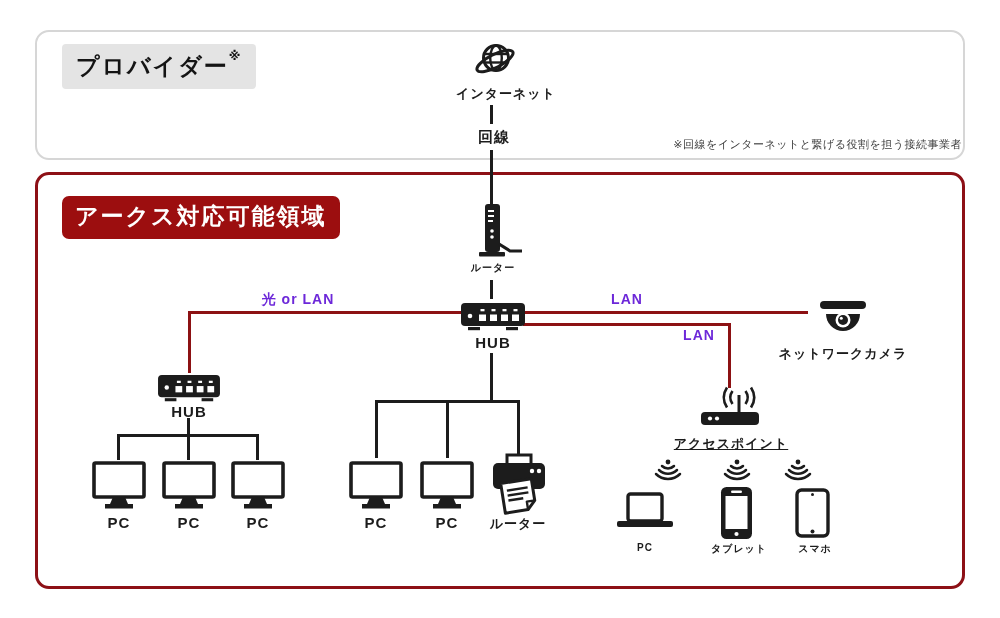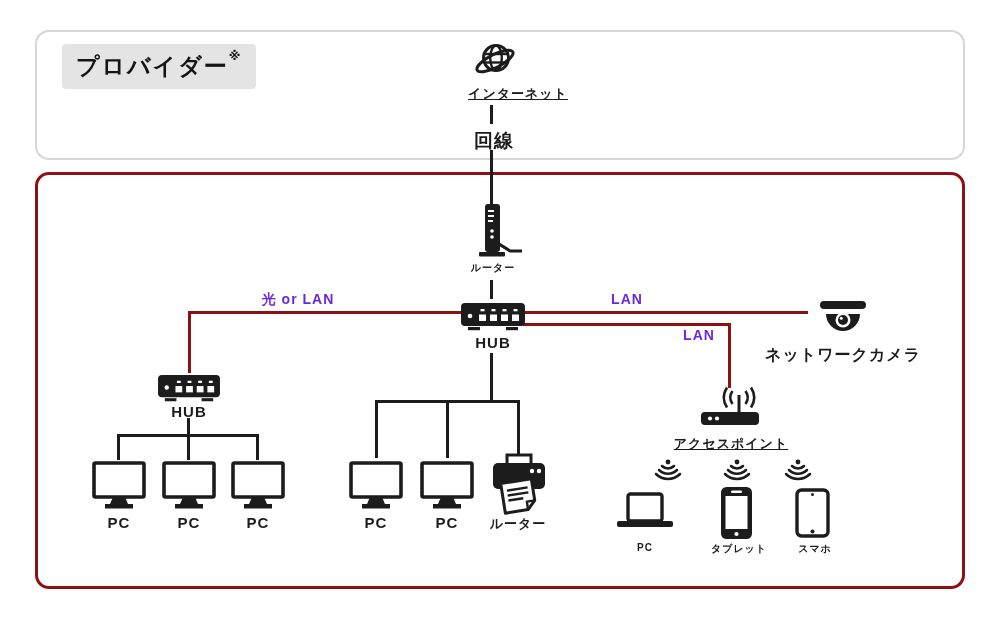--- a/index.html
+++ b/index.html
@@ -37,21 +37,23 @@
 </style>
 </head>
 <body>
 
 <div class="canvas">
 
   <div class="box provider-box"></div>
   <div class="box arcs-box"></div>
 
   <div class="provider-title"><span>プロバイダー</span><sup>※</sup></div>
-
+  <div class="arcs-title">アークス対応可能領域</div>
+
+  <div class="footnote">※回線をインターネットと繋げる役割を担う接続事業者</div>
 
   <div class="ln ln-k" style="left:490px;top:105px;width:3px;height:19px;"></div>
   <div class="ln ln-k" style="left:490px;top:150px;width:3px;height:56px;"></div>
   <div class="ln ln-k" style="left:490px;top:280px;width:3px;height:19px;"></div>
   <div class="ln ln-k" style="left:490px;top:353px;width:3px;height:50px;"></div>
   <div class="ln ln-k" style="left:376px;top:400px;width:144px;height:3px;"></div>
   <div class="ln ln-k" style="left:375px;top:400px;width:3px;height:58px;"></div>
   <div class="ln ln-k" style="left:446px;top:400px;width:3px;height:58px;"></div>
   <div class="ln ln-k" style="left:517px;top:400px;width:3px;height:54px;"></div>
   <div class="ln ln-k" style="left:187px;top:418px;width:3px;height:18px;"></div>
@@ -72,22 +74,22 @@
 
   <div class="icon" style="left:470px;top:36px;">
     <svg width="50" height="48" viewBox="0 0 50 48">
       <circle cx="26" cy="22" r="12.5" fill="none" stroke="currentColor" stroke-width="3"></circle>
       <ellipse cx="26" cy="22" rx="5.8" ry="12.5" fill="none" stroke="currentColor" stroke-width="2.4"></ellipse>
       <line x1="14" y1="18" x2="38" y2="18" stroke="currentColor" stroke-width="2.4"></line>
       <line x1="14" y1="26.5" x2="38" y2="26.5" stroke="currentColor" stroke-width="2.4"></line>
       <ellipse cx="25" cy="25" rx="20" ry="6.5" fill="none" stroke="currentColor" stroke-width="3" transform="rotate(-27 25 25)"></ellipse>
     </svg>
   </div>
-  <div class="lbl lbl-sm" style="left:448px;top:85px;width:140px;text-decoration:underline;">インターネット</div>
-  <div class="lbl lbl-md" style="left:444px;top:128px;width:100px;font-size:19px;">回線</div>
+  <div class="lbl lbl-sm" style="left:436px;top:85px;width:140px;">インターネット</div>
+  <div class="lbl lbl-md" style="left:444px;top:128px;width:100px;font-size:15px;">回線</div>
 
   <div class="icon" style="left:466px;top:203px;">
     <svg width="58" height="58" viewBox="0 0 58 58">
       <rect x="19" y="1" width="15" height="48" rx="3" fill="currentColor"></rect>
       <line x1="22" y1="8" x2="28" y2="8" stroke="#fff" stroke-width="2"></line>
       <line x1="22" y1="13" x2="28" y2="13" stroke="#fff" stroke-width="2"></line>
       <line x1="22" y1="18" x2="27" y2="18" stroke="#fff" stroke-width="2"></line>
       <circle cx="26" cy="28" r="1.8" fill="#fff"></circle>
       <circle cx="26" cy="34" r="1.8" fill="#fff"></circle>
       <rect x="13" y="49" width="26" height="4.5" rx="1" fill="currentColor"></rect>
@@ -192,21 +194,21 @@
 
   <div class="icon" style="left:817px;top:301px;">
     <svg width="52" height="42" viewBox="0 0 52 42">
       <rect x="3" y="0" width="46" height="8" rx="4" fill="currentColor"></rect>
       <path d="M9 13 A17 17 0 0 0 43 13 L9 13 Z" fill="currentColor"></path>
       <circle cx="26" cy="19" r="7.5" fill="#fff"></circle>
       <circle cx="26" cy="19" r="5" fill="currentColor"></circle>
       <circle cx="24.3" cy="17.3" r="1.5" fill="#fff"></circle>
     </svg>
   </div>
-  <div class="lbl lbl-sm" style="left:763px;top:345px;width:160px;font-size:16px;">ネットワークカメラ</div>
+  <div class="lbl lbl-sm" style="left:763px;top:345px;width:160px;font-size:13px;">ネットワークカメラ</div>
 
   <div class="icon" style="left:701px;top:386px;">
     <svg width="58" height="42" viewBox="0 0 58 42">
       <line x1="38" y1="9" x2="38" y2="28" stroke="currentColor" stroke-width="3"></line>
       <path d="M31.5 5 Q27 11.5 31.5 18" fill="none" stroke="currentColor" stroke-width="2.6"></path>
       <path d="M26 1.5 Q19.5 11.5 26 21.5" fill="none" stroke="currentColor" stroke-width="2.6"></path>
       <path d="M44.5 5 Q49 11.5 44.5 18" fill="none" stroke="currentColor" stroke-width="2.6"></path>
       <path d="M50 1.5 Q56.5 11.5 50 21.5" fill="none" stroke="currentColor" stroke-width="2.6"></path>
       <rect x="0" y="26" width="58" height="13" rx="4" fill="currentColor"></rect>
       <circle cx="9" cy="32.5" r="2.1" fill="#fff"></circle>

